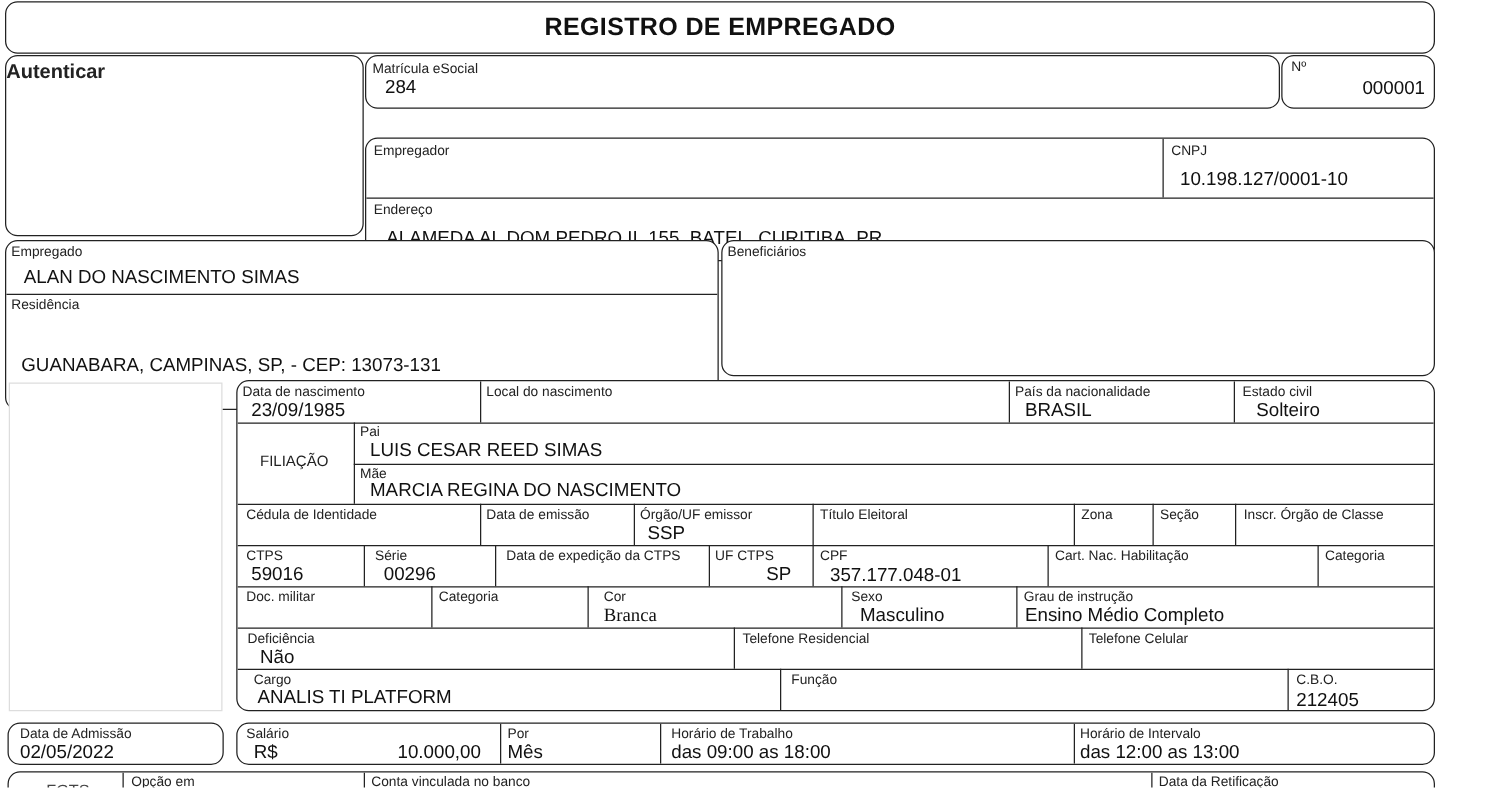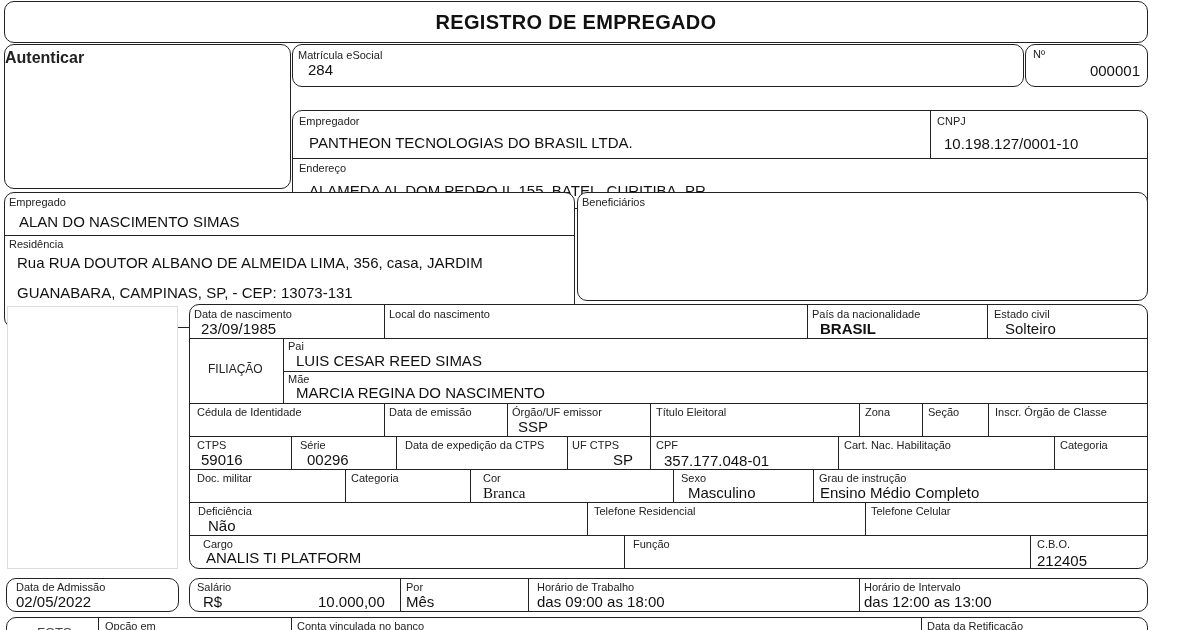--- a/index.html
+++ b/index.html
@@ -32,53 +32,51 @@
   <div class="val" style="left:15px;top:17px;">284</div>
 </div>
 
 <div class="box" style="left:1025px;top:44px;width:123px;height:43px;">
   <div class="lbl" style="left:7px;top:3px;">Nº</div>
   <div class="val" style="right:7px;top:18px;">000001</div>
 </div>
 
 <div class="box" style="left:292px;top:86px;width:856px;height:99px;margin-top:24px;">
   <div class="lbl" style="left:6px;top:4px;">Empregador</div>
-  <div class="val" style="left:16px;top:24px;">PANTHEON TECNOLOGIAS DO BRASIL LTDA.</div>
   <div class="vl" style="left:637px;top:0;height:47px;bottom:auto;"></div>
   <div class="lbl" style="left:644px;top:4px;">CNPJ</div>
   <div class="val" style="left:651px;top:25px;">10.198.127/0001-10</div>
   <div class="hl" style="top:47px;"></div>
   <div class="lbl" style="left:6px;top:51px;">Endereço</div>
   <div class="val" style="left:16px;top:72px;">ALAMEDA AL DOM PEDRO II, 155, BATEL, CURITIBA, PR,</div>
 </div>
 
 <div class="box" style="left:4px;top:192px;width:571px;height:136px;">
   <div class="lbl" style="left:4px;top:3px;">Empregado</div>
   <div class="val" style="left:14px;top:21px;">ALAN DO NASCIMENTO SIMAS</div>
   <div class="hl" style="top:42px;"></div>
   <div class="lbl" style="left:4px;top:45px;">Residência</div>
-  <div class="val" style="left:12px;top:62px;">Rua RUA DOUTOR ALBANO DE ALMEIDA LIMA, 356, casa, JARDIM</div>
   <div class="val" style="left:12px;top:80px;margin-top:12px;">GUANABARA, CAMPINAS, SP,  - CEP: 13073-131</div>
 </div>
 
 <div class="box" style="left:577px;top:192px;width:571px;height:109px;">
   <div class="lbl" style="left:4px;top:3px;">Beneficiários</div>
 </div>
 
 <div class="photo"></div>
 
 <div class="box" style="left:189px;top:304px;width:959px;height:265px;">
 
   <div class="lbl" style="left:4px;top:3px;">Data de nascimento</div>
   <div class="val" style="left:11px;top:16px;">23/09/1985</div>
   <div class="vl" style="left:194px;top:0;height:33px;bottom:auto;"></div>
   <div class="lbl" style="left:199px;top:3px;">Local do nascimento</div>
   <div class="vl" style="left:617px;top:0;height:33px;bottom:auto;"></div>
   <div class="lbl" style="left:622px;top:3px;">País da nacionalidade</div>
-  <div class="val" style="left:630px;top:16px;font-weight:bold;">BRASIL</div>
+  <div class="val" style="left:630px;top:16px;">BRASIL</div>
   <div class="vl" style="left:797px;top:0;height:33px;bottom:auto;"></div>
   <div class="lbl" style="left:804px;top:3px;">Estado civil</div>
   <div class="val" style="left:815px;top:16px;">Solteiro</div>
   <div class="hl" style="top:33px;"></div>
 
   <div class="lbl" style="left:18px;top:58px;font-size:12px;">FILIAÇÃO</div>
   <div class="vl" style="left:93px;top:33px;height:65px;bottom:auto;"></div>
   <div class="lbl" style="left:98px;top:35px;">Pai</div>
   <div class="val" style="left:106px;top:48px;">LUIS CESAR REED SIMAS</div>
   <div class="hl" style="top:66px;left:93px;"></div>

